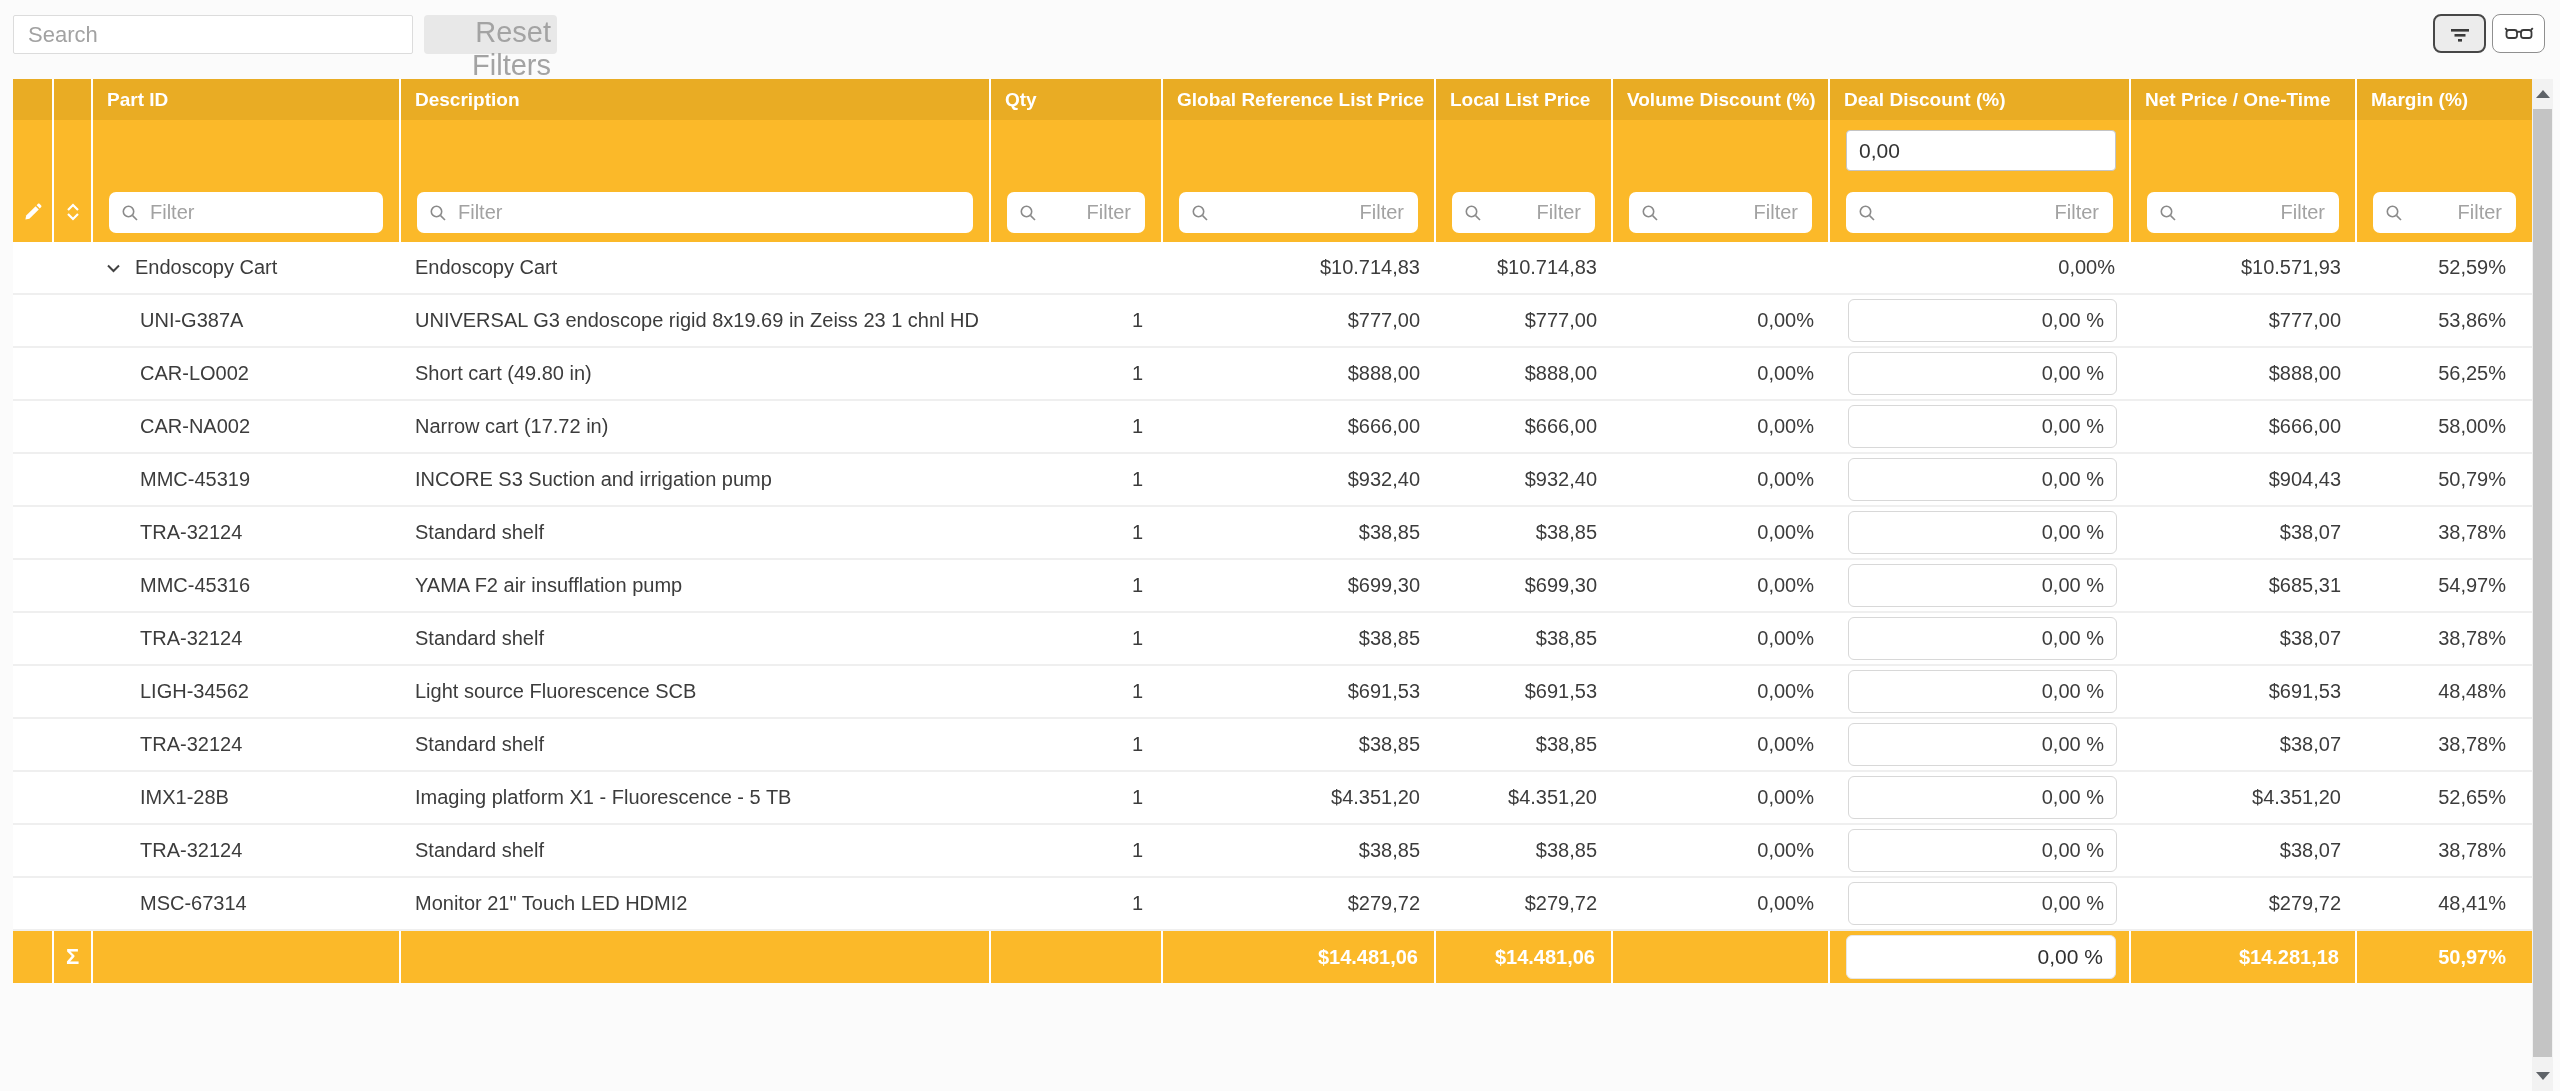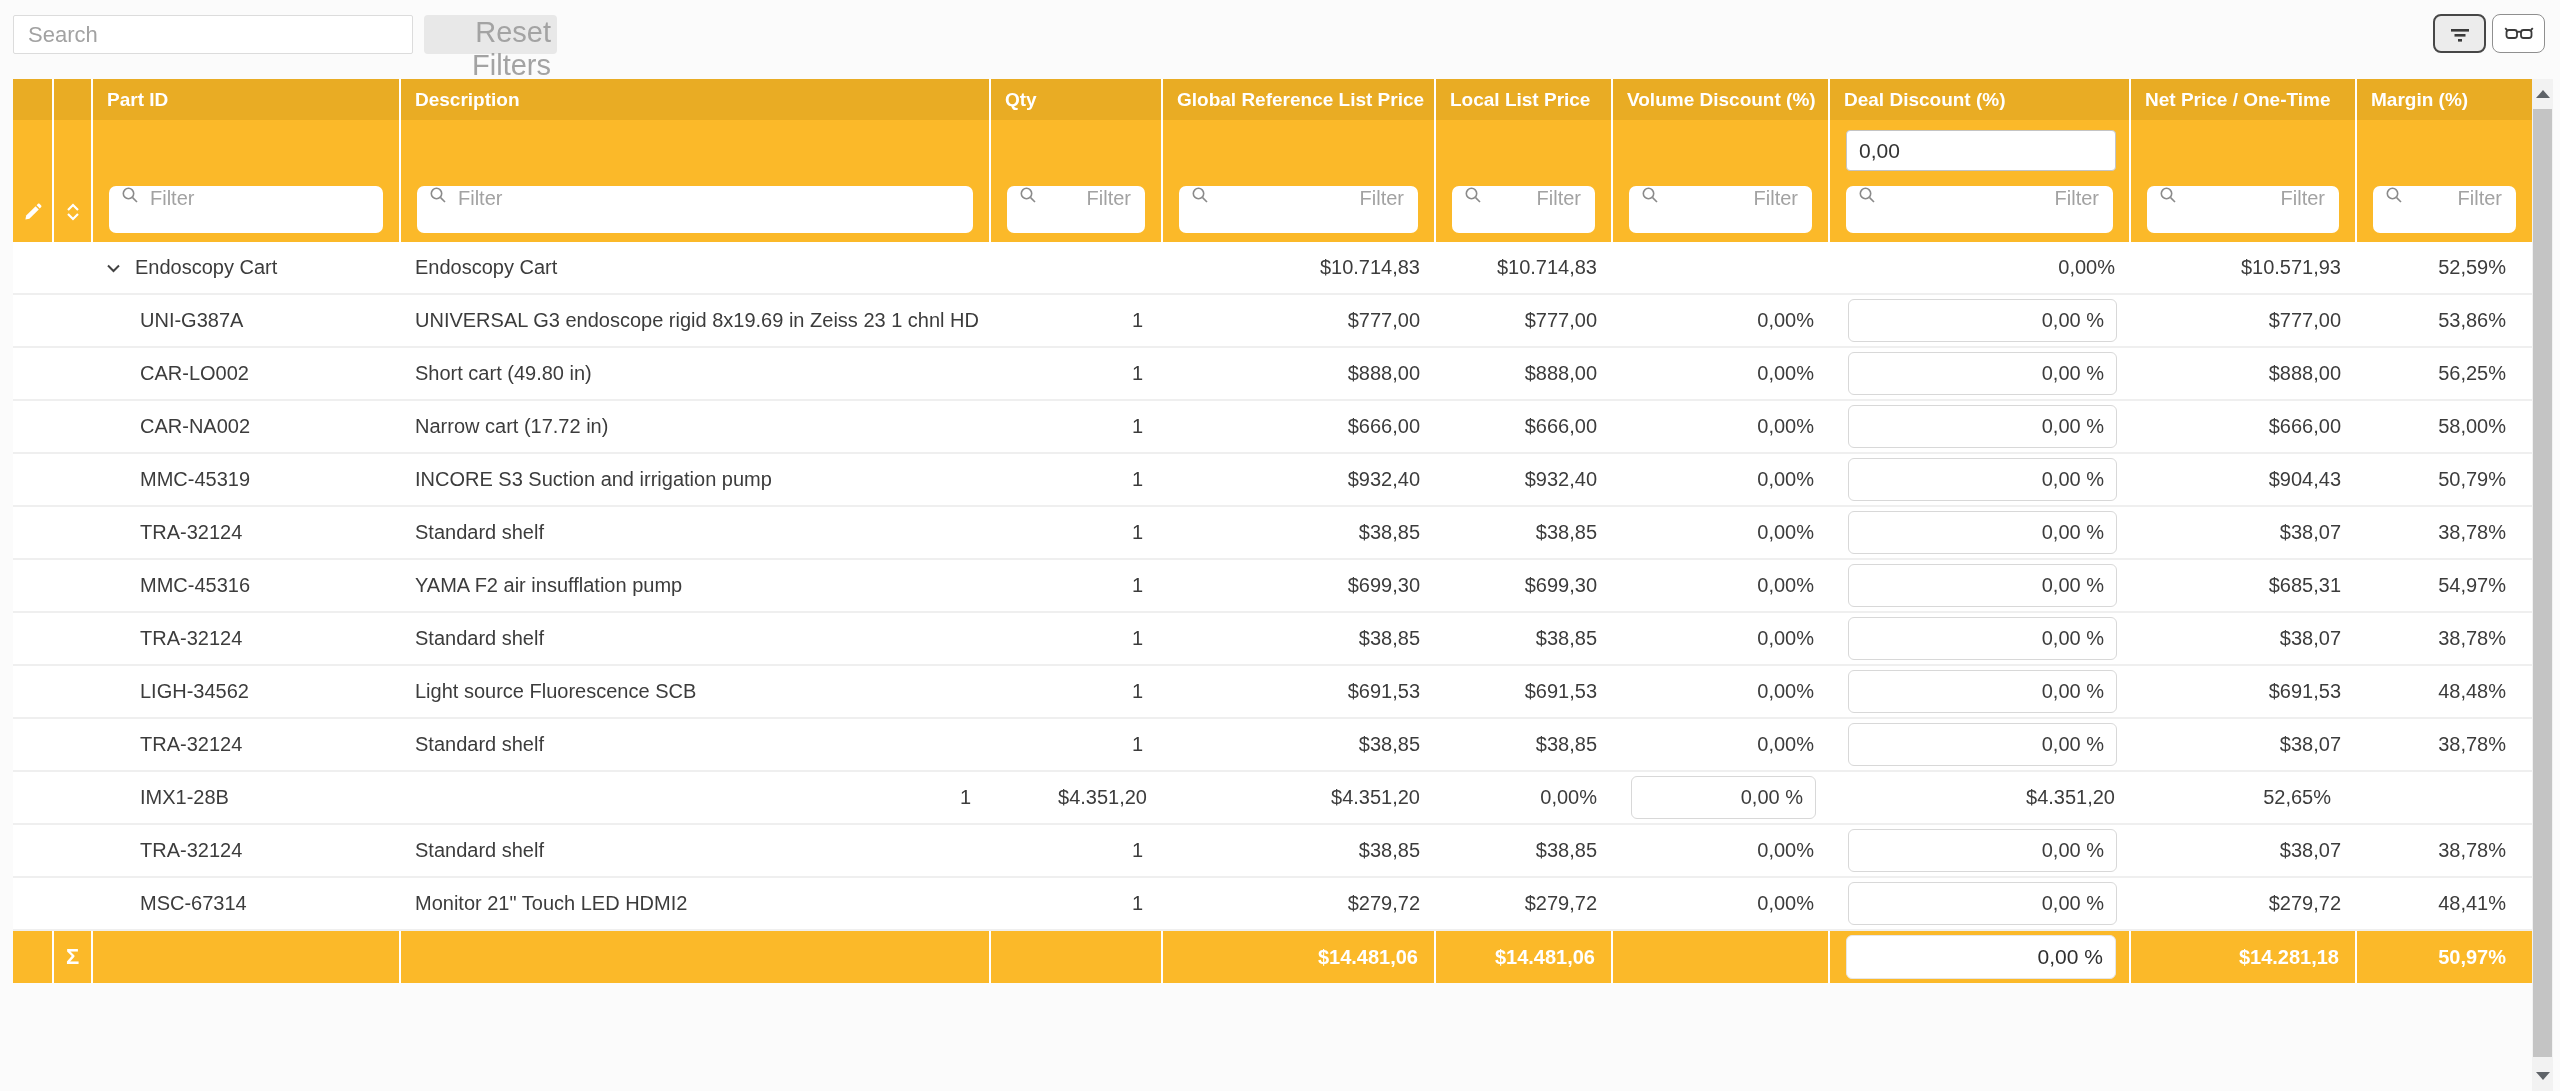--- a/index.html
+++ b/index.html
@@ -46,22 +46,22 @@
   .hdr .cell:last-child { border-right:none; }
 
   .fil { height:122px; background:#FBB929; }
   .fil .cell {
     border-right:2px solid #fff; display:flex; flex-direction:column;
     justify-content:flex-end; position:relative;
   }
   .fil .cell:last-child { border-right:none; }
   .fil .cell.iconcell { align-items:center; padding-bottom:20px; }
   .filter-box {
-    height:47px; margin:0 16px 9px 16px; background:#fff; border-radius:7px;
-    display:flex; align-items:flex-start; padding:0 12px; gap:9px;
+    height:41px; margin:0 16px 9px 16px; background:#fff; border-radius:7px;
+    display:flex; align-items:center; padding:0 12px; gap:9px;
   }
   .filter-box input {
     border:none; outline:none; flex:1; min-width:0; font-size:20px;
     color:#3C3C3C; background:transparent; font-family:inherit;
   }
   .filter-box input::placeholder { color:#A2A2A2; }
   .cellnum .filter-box input { text-align:right; }
   .deal-header-input {
     height:41px; margin:10px 13px 0 16px; border:1px solid #C4C4C4;
     border-radius:4px; background:#fff; font-size:21px; color:#333;
@@ -453,20 +453,21 @@
     <div class="cell num marginc">38,78%</div>
   </div>
 
   <div class="row cols item">
     <div class="cell"></div>
     <div class="cell"></div>
     <div class="cell txt partid">
 
       <span>IMX1-28B</span>
     </div>
+    <div class="cell txt">Imaging platform X1 - Fluorescence - 5 TB</div>
     <div class="cell num qtyc">1</div>
     <div class="cell num">$4.351,20</div>
     <div class="cell num">$4.351,20</div>
     <div class="cell num">0,00%</div>
     <div class="cell deal-cell">
 
       <input class="deal-input" value="0,00 %" style="">
     </div>
     <div class="cell num">$4.351,20</div>
     <div class="cell num marginc">52,65%</div>

